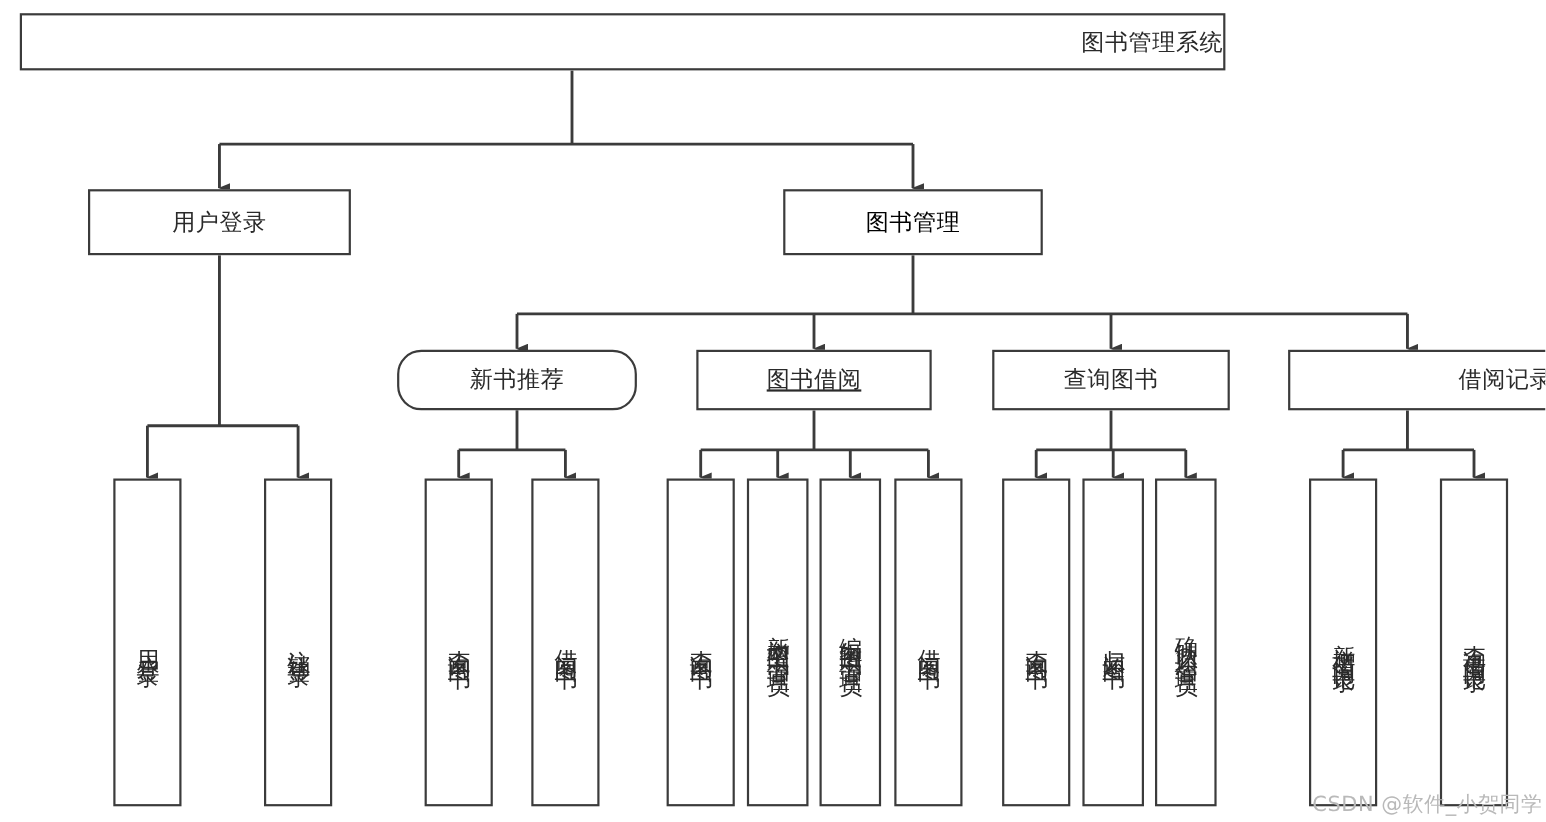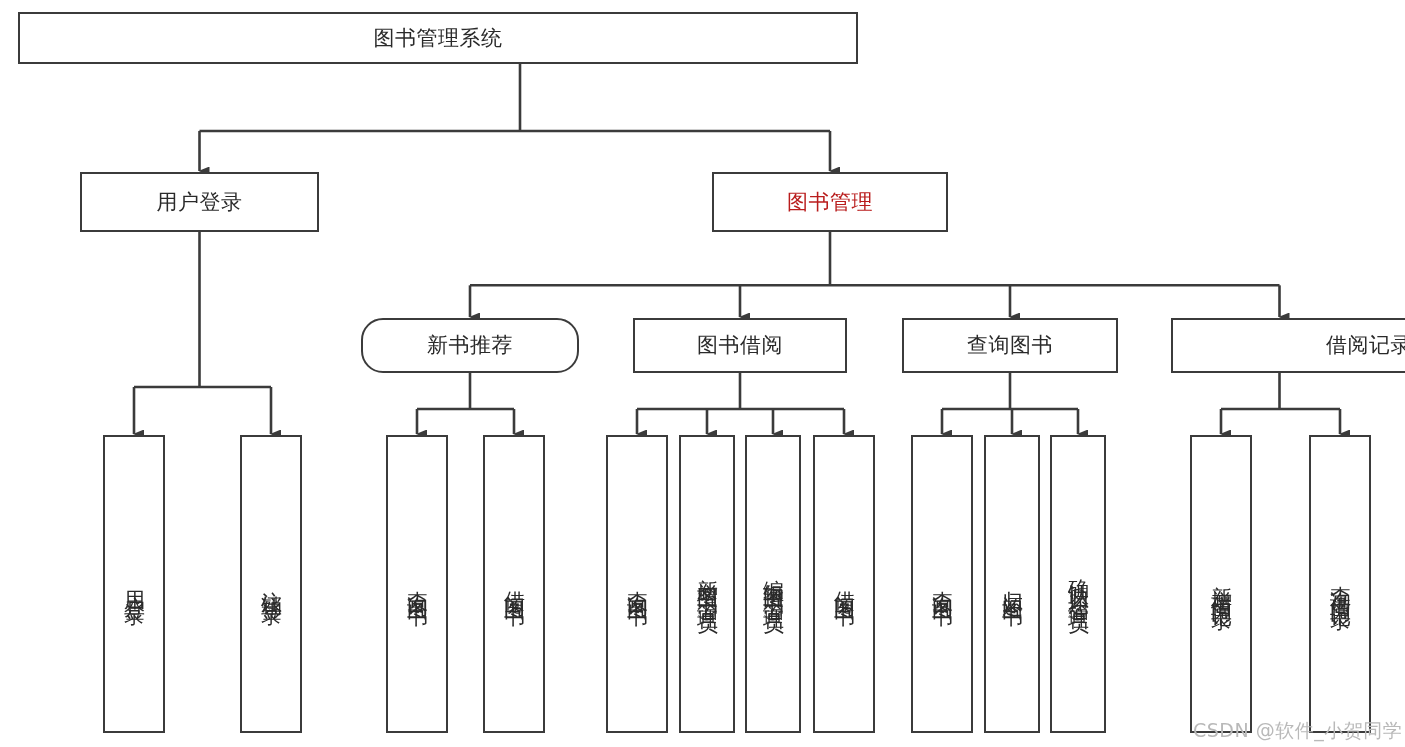--- a/index.html
+++ b/index.html
@@ -104,34 +104,34 @@
         <path d="M 942 409 L 942 434" fill="none" stroke="#3b3b3b" stroke-width="2.6" stroke-linecap="butt" marker-end="url(#arrowhead)"></path>
         <path d="M 1012 409 L 1012 434" fill="none" stroke="#3b3b3b" stroke-width="2.6" stroke-linecap="butt" marker-end="url(#arrowhead)"></path>
         <path d="M 1078 409 L 1078 434" fill="none" stroke="#3b3b3b" stroke-width="2.6" stroke-linecap="butt" marker-end="url(#arrowhead)"></path>
         <path d="M 1279.5 373 L 1279.5 409" fill="none" stroke="#3b3b3b" stroke-width="2.6" stroke-linecap="butt"></path>
         <path d="M 1221 409 L 1340 409" fill="none" stroke="#3b3b3b" stroke-width="2.6" stroke-linecap="butt"></path>
         <path d="M 1221 409 L 1221 434" fill="none" stroke="#3b3b3b" stroke-width="2.6" stroke-linecap="butt" marker-end="url(#arrowhead)"></path>
         <path d="M 1340 409 L 1340 434" fill="none" stroke="#3b3b3b" stroke-width="2.6" stroke-linecap="butt" marker-end="url(#arrowhead)"></path>
       </g>
   </svg>
   <div id="node-layer">
-      <div class="node horiz" style="left: 18px; top: 12px; width: 840px; height: 52px; border-color: rgb(59, 59, 59);">
+      <div class="node horiz" style="left: 18px; top: 12px; width: 1096px; height: 52px; border-color: rgb(59, 59, 59); justify-content: flex-end;">
         <span class="lbl" style="color: rgb(42, 42, 42);">图书管理系统</span>
       </div>
       <div class="node horiz" style="left: 80px; top: 172px; width: 239px; height: 60px; border-color: rgb(59, 59, 59);">
         <span class="lbl" style="color: rgb(42, 42, 42);">用户登录</span>
       </div>
       <div class="node horiz" style="left: 712px; top: 172px; width: 236px; height: 60px; border-color: rgb(59, 59, 59);">
-        <span class="lbl" style="color: #b91c1c;">图书管理</span>
+        <span class="lbl" style="color: #000000;">图书管理</span>
       </div>
       <div class="node horiz" style="left: 361px; top: 318px; width: 218px; height: 55px; border-color: rgb(59, 59, 59); border-radius: 22px;">
         <span class="lbl" style="color: rgb(42, 42, 42);">新书推荐</span>
       </div>
       <div class="node horiz" style="left: 633px; top: 318px; width: 214px; height: 55px; border-color: rgb(59, 59, 59);">
-        <span class="lbl" style="color: rgb(42, 42, 42);">图书借阅</span>
+        <span class="lbl" style="color: rgb(42, 42, 42); text-decoration: underline;">图书借阅</span>
       </div>
       <div class="node horiz" style="left: 902px; top: 318px; width: 216px; height: 55px; border-color: rgb(59, 59, 59);">
         <span class="lbl" style="color: rgb(42, 42, 42);">查询图书</span>
       </div>
       <div class="node horiz" style="left: 1171px; top: 318px; width: 243px; height: 55px; border-color: rgb(59, 59, 59); justify-content: flex-end;">
         <span class="lbl" style="color: rgb(42, 42, 42);">借阅记录</span>
       </div>
       <div class="node vert" style="left: 103px; top: 435px; width: 62px; height: 298px; border-color: rgb(59, 59, 59);">
         <span class="lbl" style="color: rgb(42, 42, 42);">用户登录</span>
       </div>

